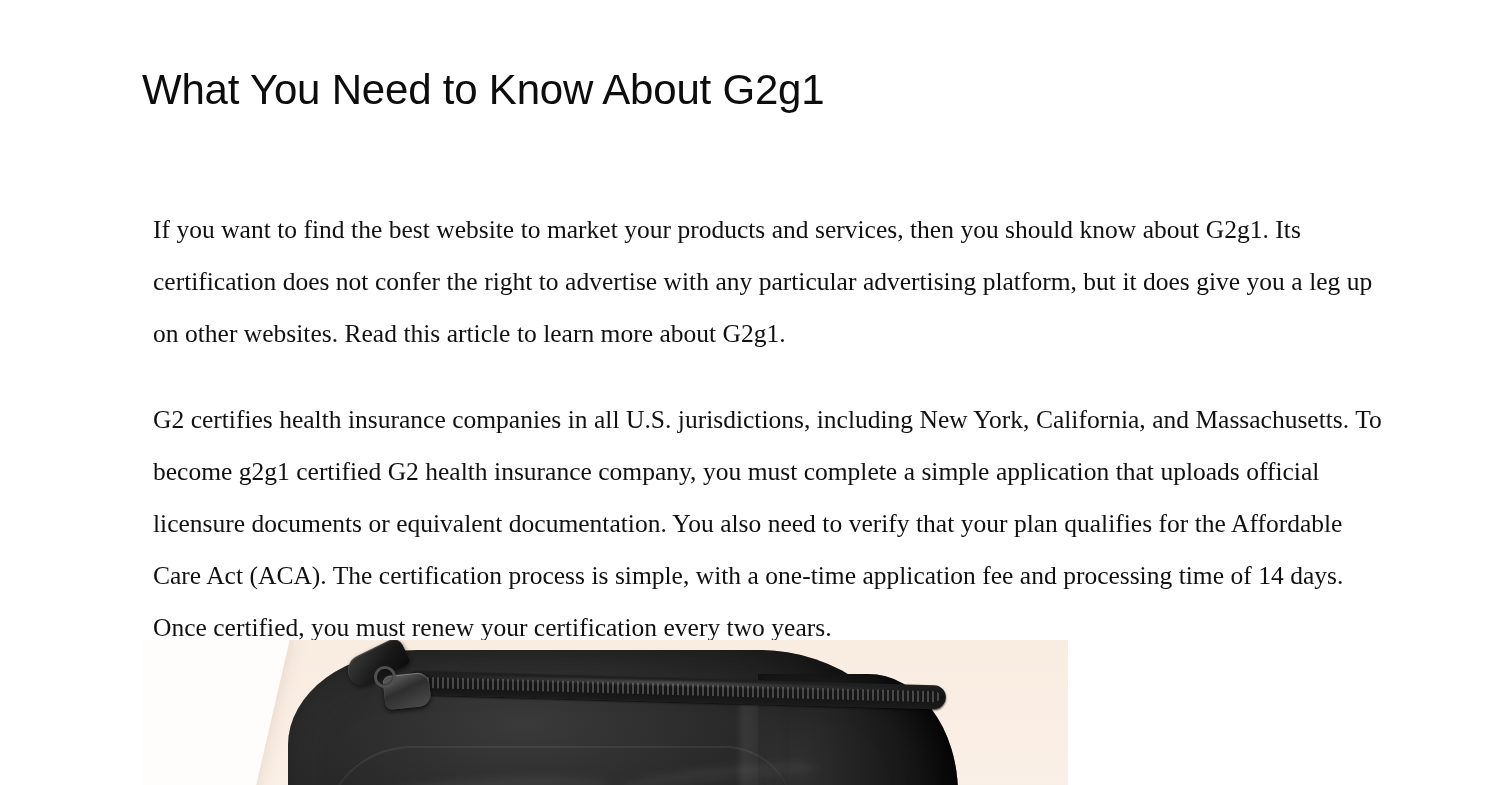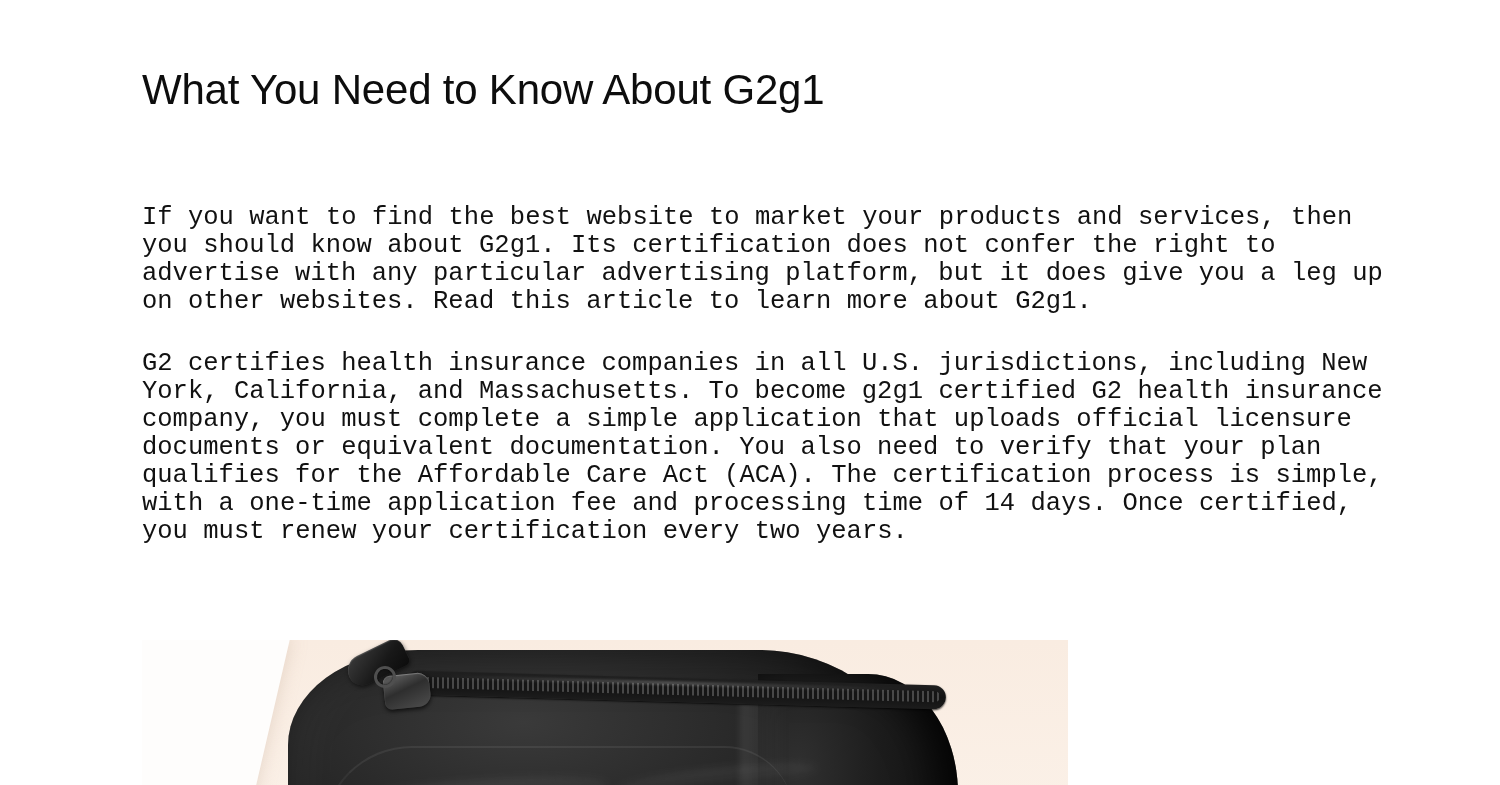--- a/index.html
+++ b/index.html
@@ -47,24 +47,24 @@
   }
 
   .body-copy {
     position: absolute;
     left: 0;
     top: 204px;
     width: 1248px;
   }
 
   .para {
-    margin: 0 0 34px 0;
-    font-family: Liberation Mono, monospace;
+    margin: 0 0 34px 11px;
+    font-family: Liberation Serif, serif;
     font-size: 25.5px;
-    line-height: 28px;
+    line-height: 52px;
     font-weight: 400;
     color: #111111;
     text-align: left;
     word-spacing: 0.1px;
   }
   .para:last-child { margin-bottom: 0; }
 
   
   .photo {
     position: absolute;

